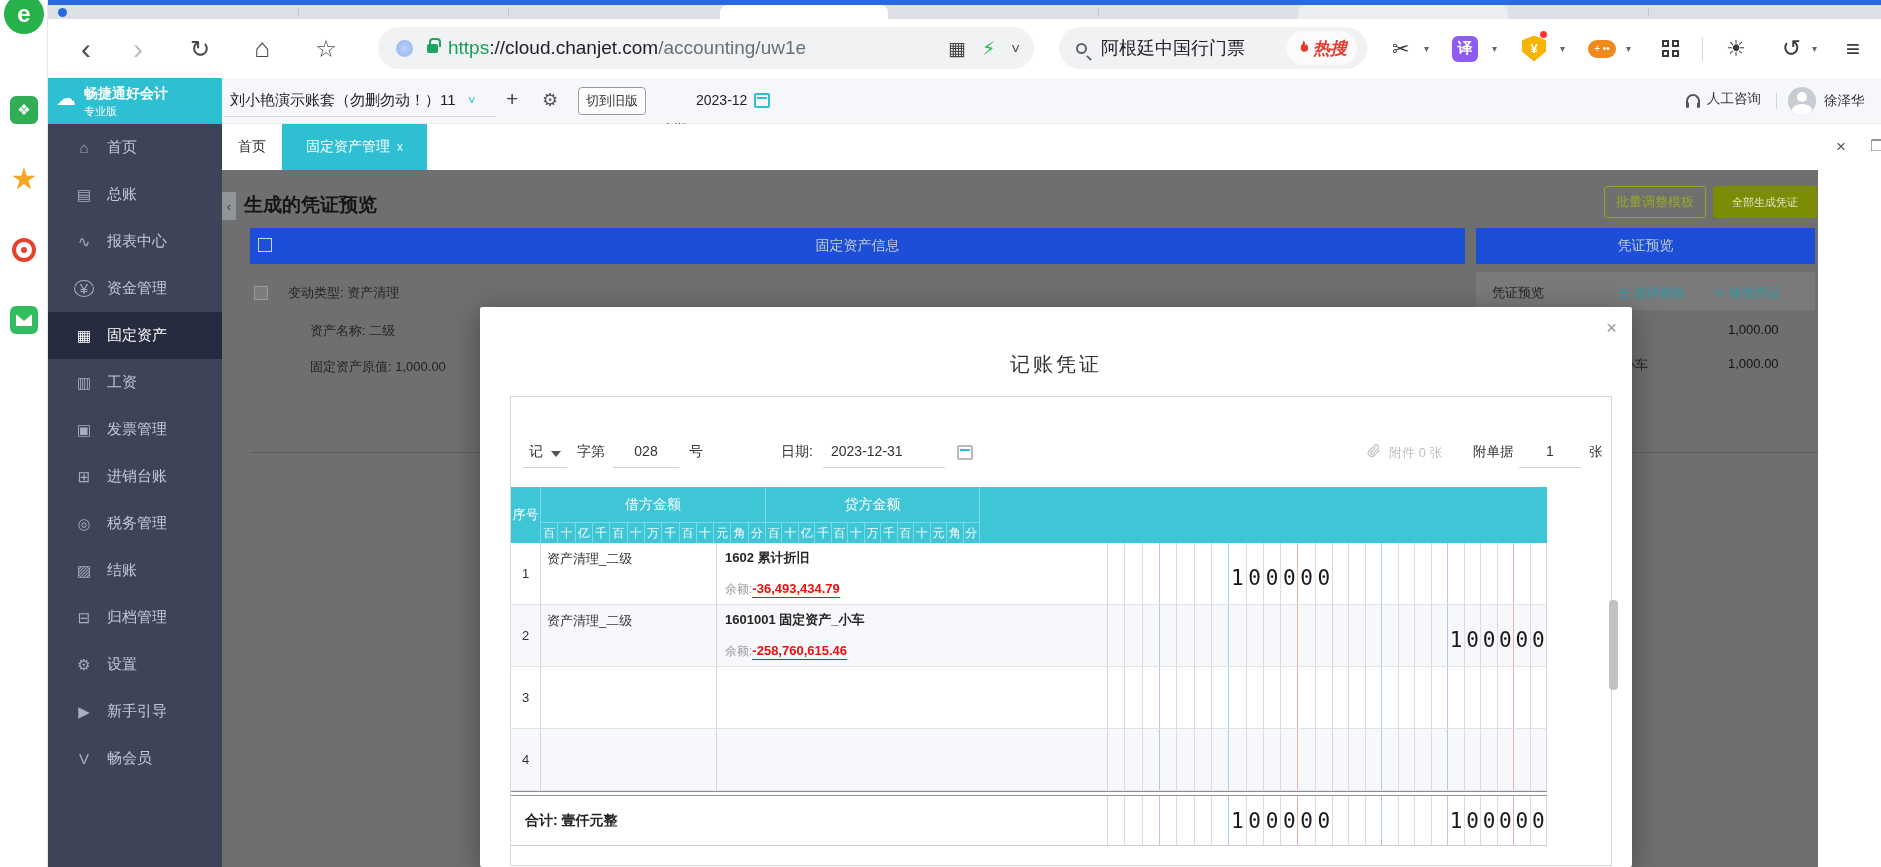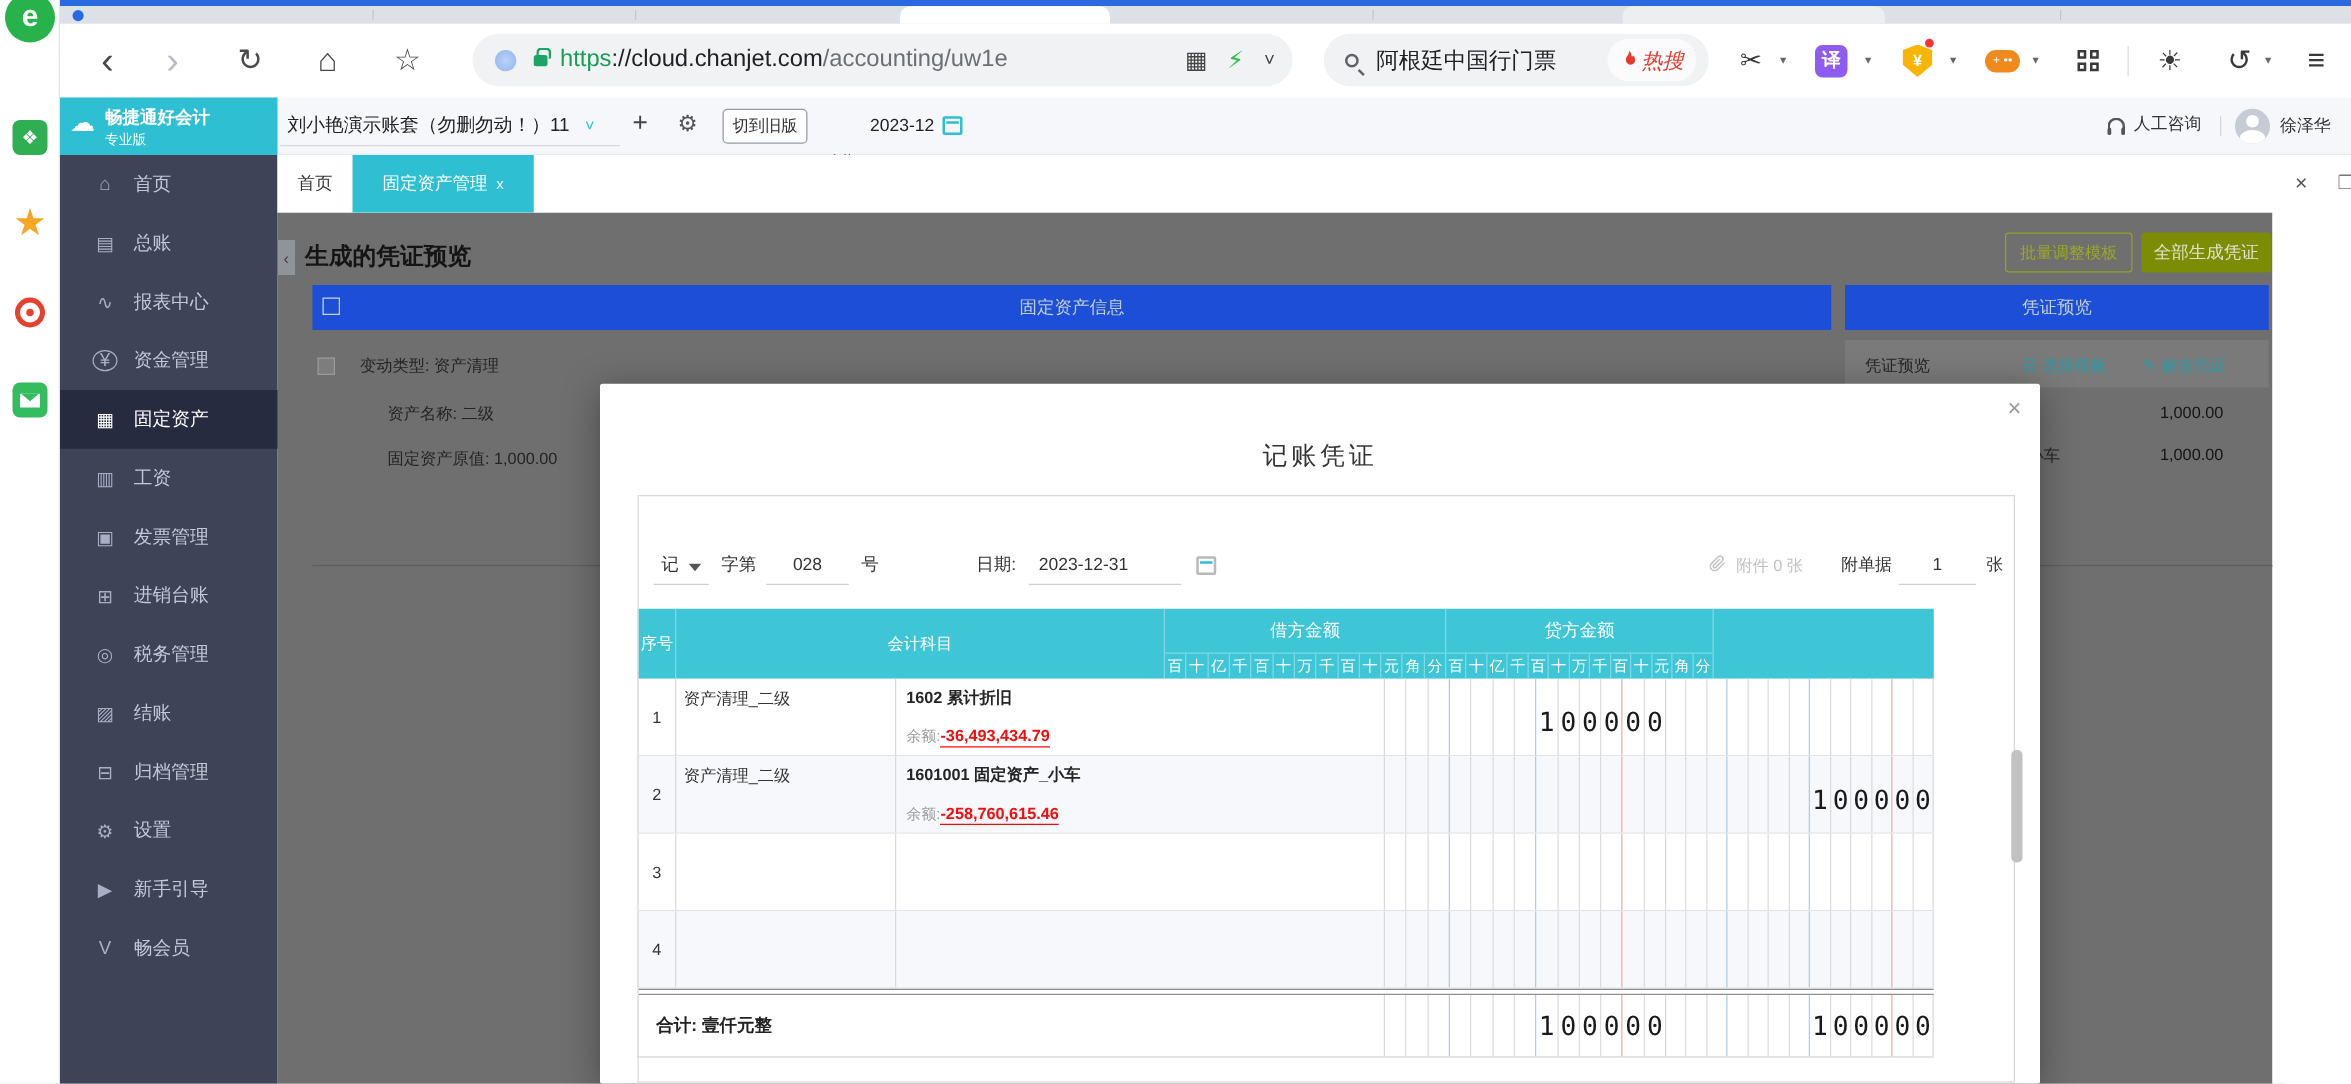--- a/index.html
+++ b/index.html
@@ -37,21 +37,21 @@
   .urltext { font-size:19px; white-space:nowrap; }
   .u-scheme { color:#1a9e57; }
   .u-host { color:#202124; }
   .u-path { color:#6b6f74; }
   .url-ics { position:absolute; right:14px; top:0; height:42px; display:flex; align-items:center; gap:16px; color:#444; }
   .searchbox { position:absolute; left:1059px; top:8px; width:308px; height:42px; border-radius:21px; background:#f0f2f4; display:flex; align-items:center; }
   .mag { width:11px; height:11px; border:2px solid #5f6368; border-radius:50%; position:relative; margin-left:17px; }
   .mag:after { content:""; position:absolute; left:10px; top:10px; width:2px; height:6px; background:#5f6368; transform:rotate(-45deg); }
   .query { font-size:18px; color:#202124; margin-left:14px; white-space:nowrap; }
   .hotpill { position:absolute; right:10px; top:4px; height:34px; border-radius:17px; background:#fbfbfb; display:flex; align-items:center; padding:0 10px; gap:3px; }
-  .hot { color:#e8392f; font-size:17px; font-weight:normal; font-style:italic; }
+  .hot { color:#e8392f; font-size:17px; font-weight:bold; font-style:italic; }
   .r-ic { position:absolute; top:0; height:59px; display:flex; align-items:center; color:#3a3a3a; }
   .caret { font-size:10px; color:#666; }
   .tr-box { width:26px; height:26px; border-radius:6px; background:#8e5cf0; color:#fff; font-size:15px; font-weight:bold; display:flex; align-items:center; justify-content:center; }
   .shield { width:24px; height:26px; background:#f7b500; clip-path:polygon(50% 0,100% 18%,100% 62%,50% 100%,0 62%,0 18%); color:#fff; font-size:13px; font-weight:bold; display:flex; align-items:center; justify-content:center; }
   .rdot { position:absolute; top:12px; margin-left:18px; width:7px; height:7px; border-radius:50%; background:#f33; }
   .pad { width:28px; height:18px; background:#f08a1d; border-radius:9px; color:#fff; font-size:10px; display:flex; align-items:center; justify-content:center; gap:3px; }
   .grid4 { width:18px; height:18px; display:grid; grid-template-columns:7px 7px; grid-template-rows:7px 7px; gap:3px; }
   .grid4 i { border:2px solid #3a3a3a; }
   .vbar { width:1px; height:24px; background:#d9d9d9; }
 
@@ -97,21 +97,21 @@
   #tab-active .x { font-size:12px; opacity:.9; }
   #tabrow-close { position:absolute; left:1614px; top:13px; font-size:17px; color:#555; }
   #tabrow-frag { position:absolute; left:1648px; top:13px; font-size:15px; color:#777; width:12px; overflow:hidden; }
 
   
   #dim { left:222px; top:170px; width:1596px; height:697px; background:#6f6f6f; z-index:1; }
   #gutter { left:1818px; top:170px; width:63px; height:697px; background:#fff; z-index:1; }
   #handle { position:absolute; left:0; top:22px; width:14px; height:28px; background:#8f9498; color:#3f3f3f; font-size:13px; display:flex; align-items:center; justify-content:center; }
   #pg-heading { position:absolute; left:22px; top:22px; font-size:19px; font-weight:bold; color:#141414; }
   #btn-batch { position:absolute; left:1382px; top:16px; width:102px; height:32px; border:1.5px solid #93a322; border-radius:3px; color:#9aa826; font-size:13px; display:flex; align-items:center; justify-content:center; }
-  #btn-genall { position:absolute; left:1491px; top:16px; width:104px; height:32px; background:#7c8c04; border-radius:3px; color:#dfe3cd; font-size:14px; display:flex; align-items:center; justify-content:center; }
+  #btn-genall { position:absolute; left:1491px; top:16px; width:104px; height:32px; background:#7c8c04; border-radius:3px; color:#dfe3cd; font-size:11px; display:flex; align-items:center; justify-content:center; }
   .tealbar { position:absolute; top:58px; height:36px; background:#1d4ed8; color:#c2ced2; font-size:14px; display:flex; align-items:center; justify-content:center; }
   #tealbar-left { left:28px; width:1215px; }
   #tealbar-right { left:1254px; width:339px; }
   .cbx { position:absolute; width:14px; height:14px; border:1.5px solid #cfd3d6; background:transparent; }
   #cbx-head { left:8px; top:10px; }
   #cbx-row { left:32px; top:116px; border-color:#9a9a9a; background:#7d7d7d; }
   .dim-text { position:absolute; font-size:13px; color:#242424; white-space:nowrap; }
   #rpanel { position:absolute; left:1254px; top:102px; width:339px; height:38px; background:#7a7a7a; }
   .teal-link { position:absolute; top:12px; font-size:13px; color:#2f98a6; display:flex; gap:4px; align-items:center; }
   #dim-divider { position:absolute; left:28px; top:282px; width:1570px; height:1px; background:#5e5e5e; }
@@ -394,21 +394,20 @@
         <path d="M20 11l-8.5 8.5a5.5 5.5 0 01-7.8-7.8l8.5-8.5a3.7 3.7 0 015.2 5.2l-8.5 8.5a1.9 1.9 0 01-2.7-2.7l7.8-7.8" fill="none" stroke="#c4c4c4" stroke-width="2"></path>
       </svg>
     <span class="vf gray" style="left:878px;top:47px;font-size:13px"><span>附件</span> <span>0</span> <span>张</span></span>
     <span class="vf" style="left:962px;top:46px;font-size:13.5px">附单据</span>
     <span class="vf" style="left:1008px;top:46px;width:62px;text-align:center">1</span>
     <span class="uline" style="left:1008px;top:70px;width:62px"></span>
     <span class="vf" style="left:1078px;top:46px;font-size:13.5px">张</span>
     <div id="vtable">
         <div class="thead">
           <div class="hc c-seq">序号</div>
-          <div class="hc c-acc">会计科目</div>
           <div class="amt-head c-amt hc" style="align-items: stretch; justify-content: flex-start;">
             <div class="amt-label">借方金额</div>
             <div class="dig-row">
               <b>百</b>
               <b>十</b>
               <b>亿</b>
               <b>千</b>
               <b>百</b>
               <b>十</b>
               <b>万</b>

